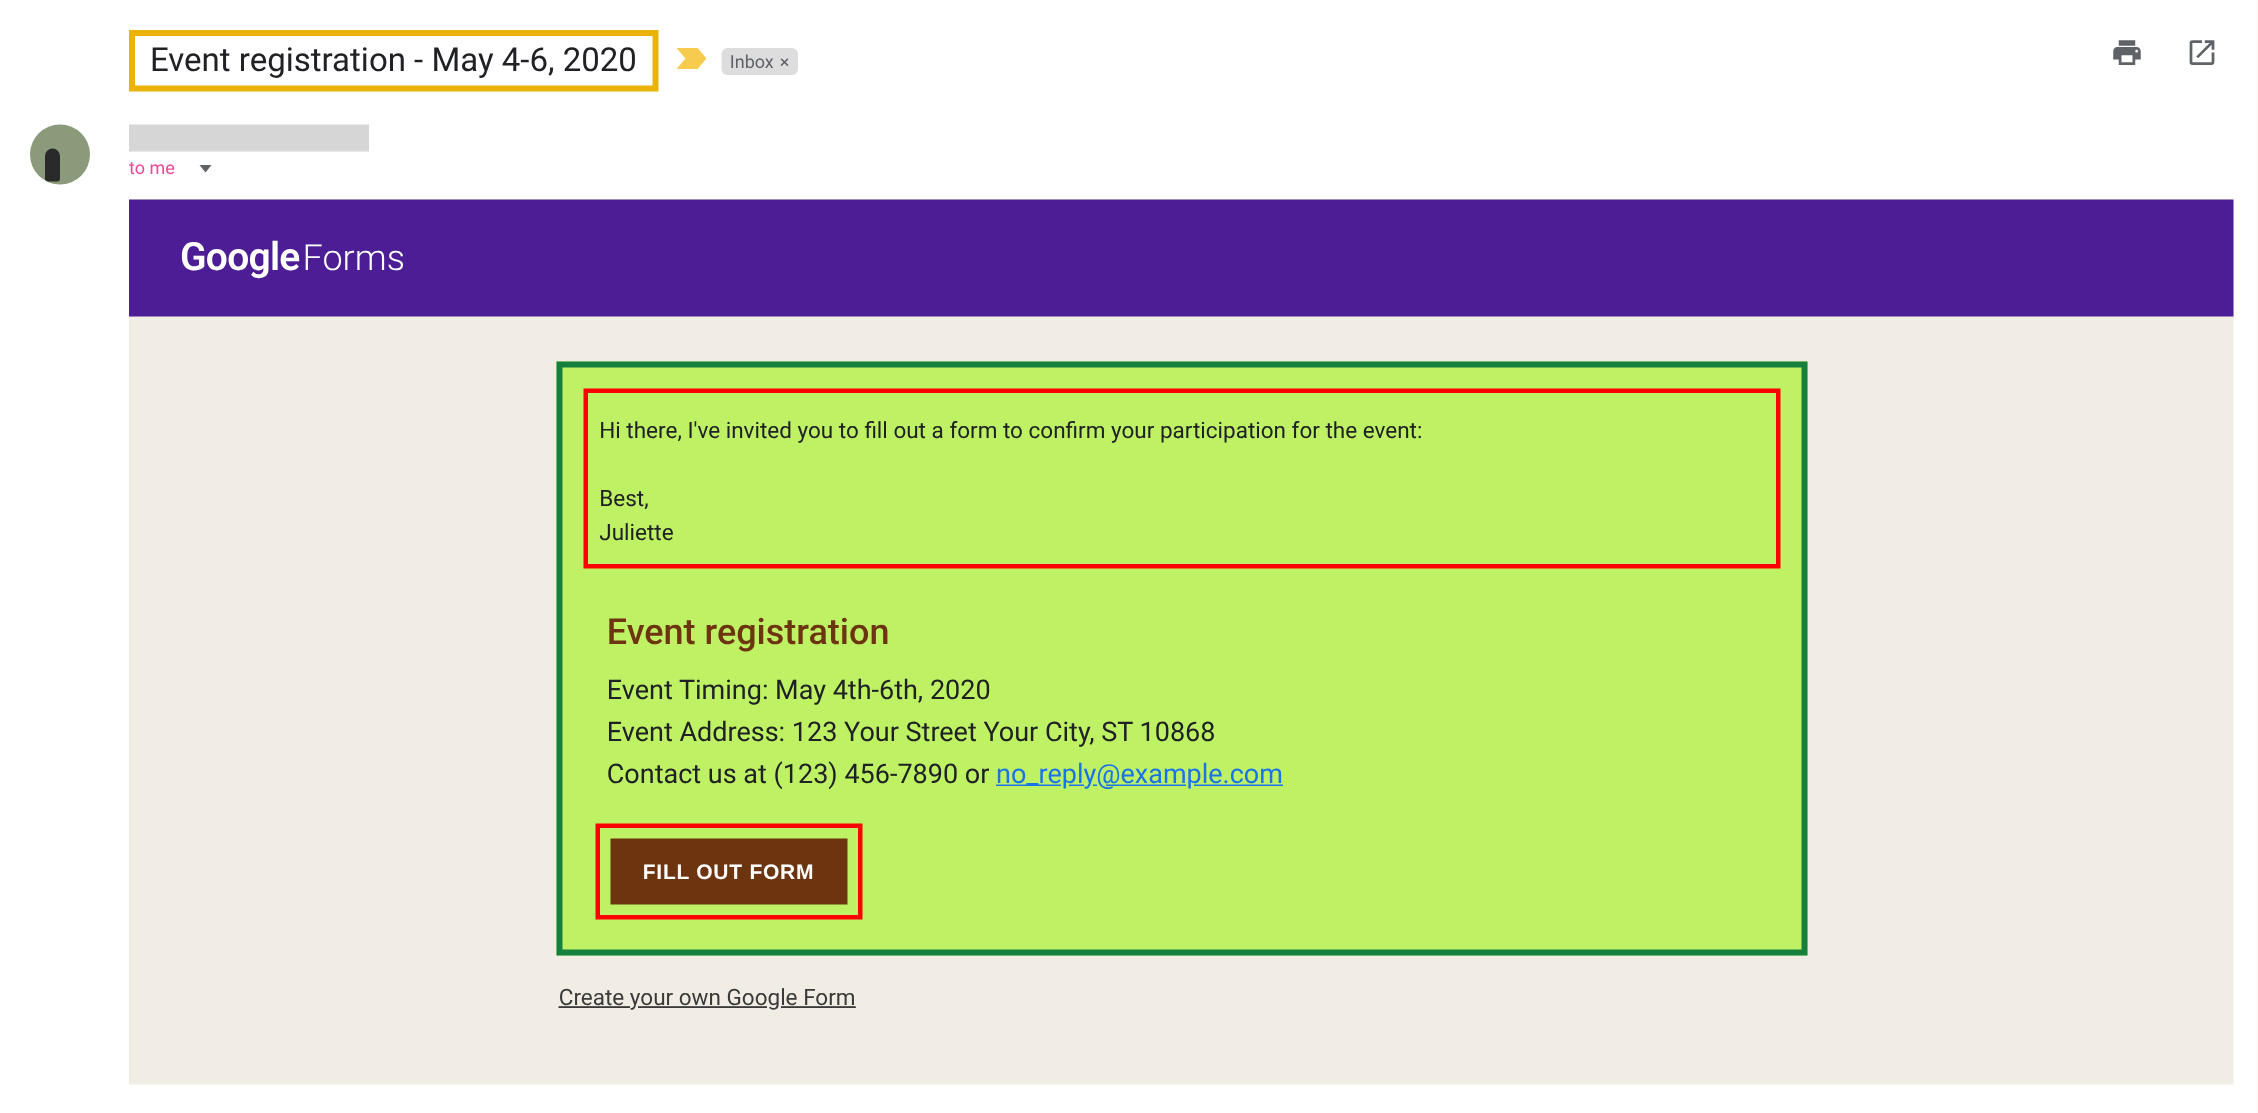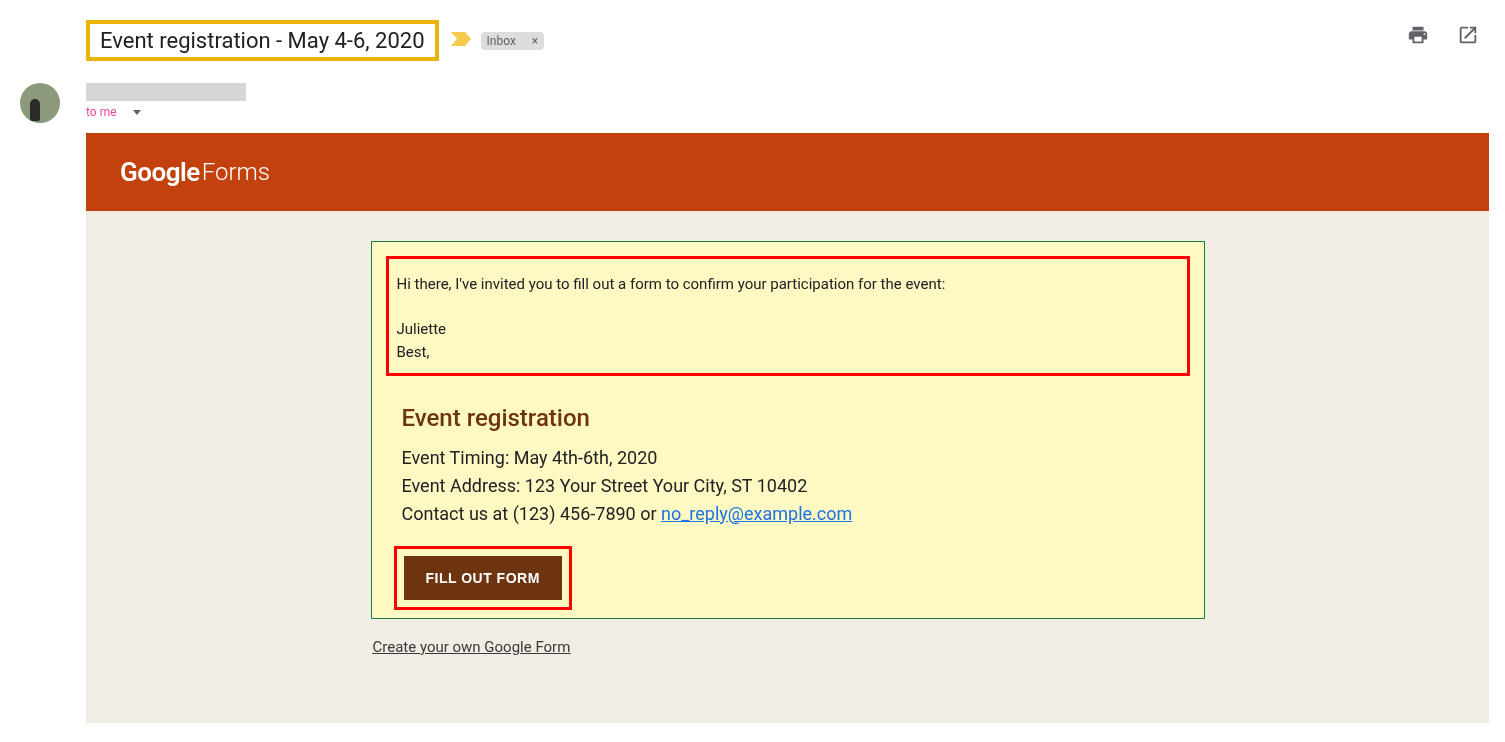--- a/index.html
+++ b/index.html
@@ -29,21 +29,21 @@
     }
     .label-chip {
       display: inline-flex;
       align-items: center;
       background: #dddddd;
       border-radius: 4px;
       padding: 2px 6px;
       font-size: 12px;
       color: #5f6368;
       margin-left: 10px;
-      gap: 16px;
+      gap: 4px;
     }
     .label-x { font-size: 12px; cursor: pointer; }
     .header-icons {
       position: absolute;
       right: 26px;
       top: 24px;
       display: flex;
       gap: 28px;
       color: #5f6368;
     }
@@ -96,43 +96,43 @@
       font-size: 13px;
     }
     .sender-right svg { width: 20px; height: 20px; fill: #5f6368; }
     .email-body-container {
       margin-left: 86px;
       margin-right: 16px;
       background: #f2ede4;
       min-height: 590px;
     }
     .forms-banner {
-      background: #c2410c;
+      background: #4c1d95;
       color: #fff;
       padding: 24px 34px;
       display: flex;
       align-items: center;
     }
     .google-logo {
       font-size: 26px;
       font-weight: 500;
       letter-spacing: -0.5px;
     }
     .google-logo .g-bold { font-weight: 600; }
     .forms-text {
       font-size: 24px;
       font-weight: 300;
       margin-left: 2px;
     }
     .form-card {
-      background: #fef9c3;
+      background: #bef264;
       max-width: 834px;
       margin: 30px auto 0;
       padding: 0;
-      border: 1px solid #15803d;
+      border: 4px solid #15803d;
     }
     .message-section {
       border: 3px solid #ff0000;
       margin: 14px 14px 10px 14px;
       padding: 14px 8px 10px 8px;
       font-size: 15px;
       color: #202124;
       line-height: 1.5;
     }
     .form-title {
@@ -144,21 +144,21 @@
     .form-details {
       padding: 0 30px;
       font-size: 18px;
       color: #202124;
       line-height: 1.55;
     }
     .form-details a { color: #1a73e8; text-decoration: underline; }
     .button-wrap {
       border: 3px solid #ff0000;
       display: inline-block;
-      margin: 18px 0 8px 22px;
+      margin: 18px 0 20px 22px;
       padding: 7px;
     }
     .fill-btn {
       background: #6d3410;
       color: #fff;
       border: none;
       padding: 14px 22px;
       font-size: 14px;
       font-weight: 700;
       letter-spacing: 0.5px;
@@ -225,29 +225,29 @@
 <div class="email-body-container">
   <div class="forms-banner">
     <span class="google-logo"><span class="g-bold">Google</span></span>
     <span class="forms-text">Forms</span>
   </div>
 
   <div class="form-card">
     <div class="message-section">
       <div>Hi there, I've invited you to fill out a form to confirm your participation for the event:</div>
       <br>
+      <div>Best,</div>
       <div>Juliette</div>
-      <div>Best,</div>
     </div>
 
     <div class="form-title">Event registration</div>
 
     <div class="form-details">
       <div>Event Timing: May 4th-6th, 2020</div>
-      <div>Event Address: 123 Your Street Your City, ST 10402</div>
+      <div>Event Address: 123 Your Street Your City, ST 10868</div>
       <div>
         <span>Contact us at (123) 456-7890 or </span><a href="#">no_reply@example.com</a>
       </div>
     </div>
 
     <div class="button-wrap">
       <button class="fill-btn">FILL OUT FORM</button>
     </div>
   </div>
 

